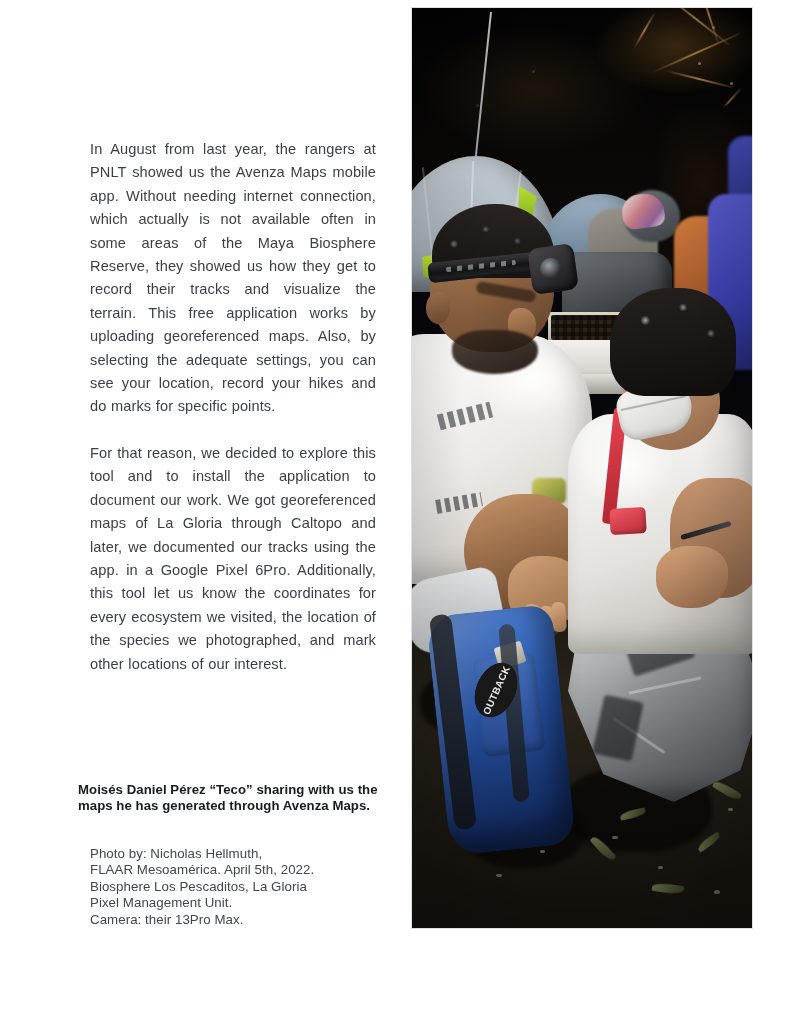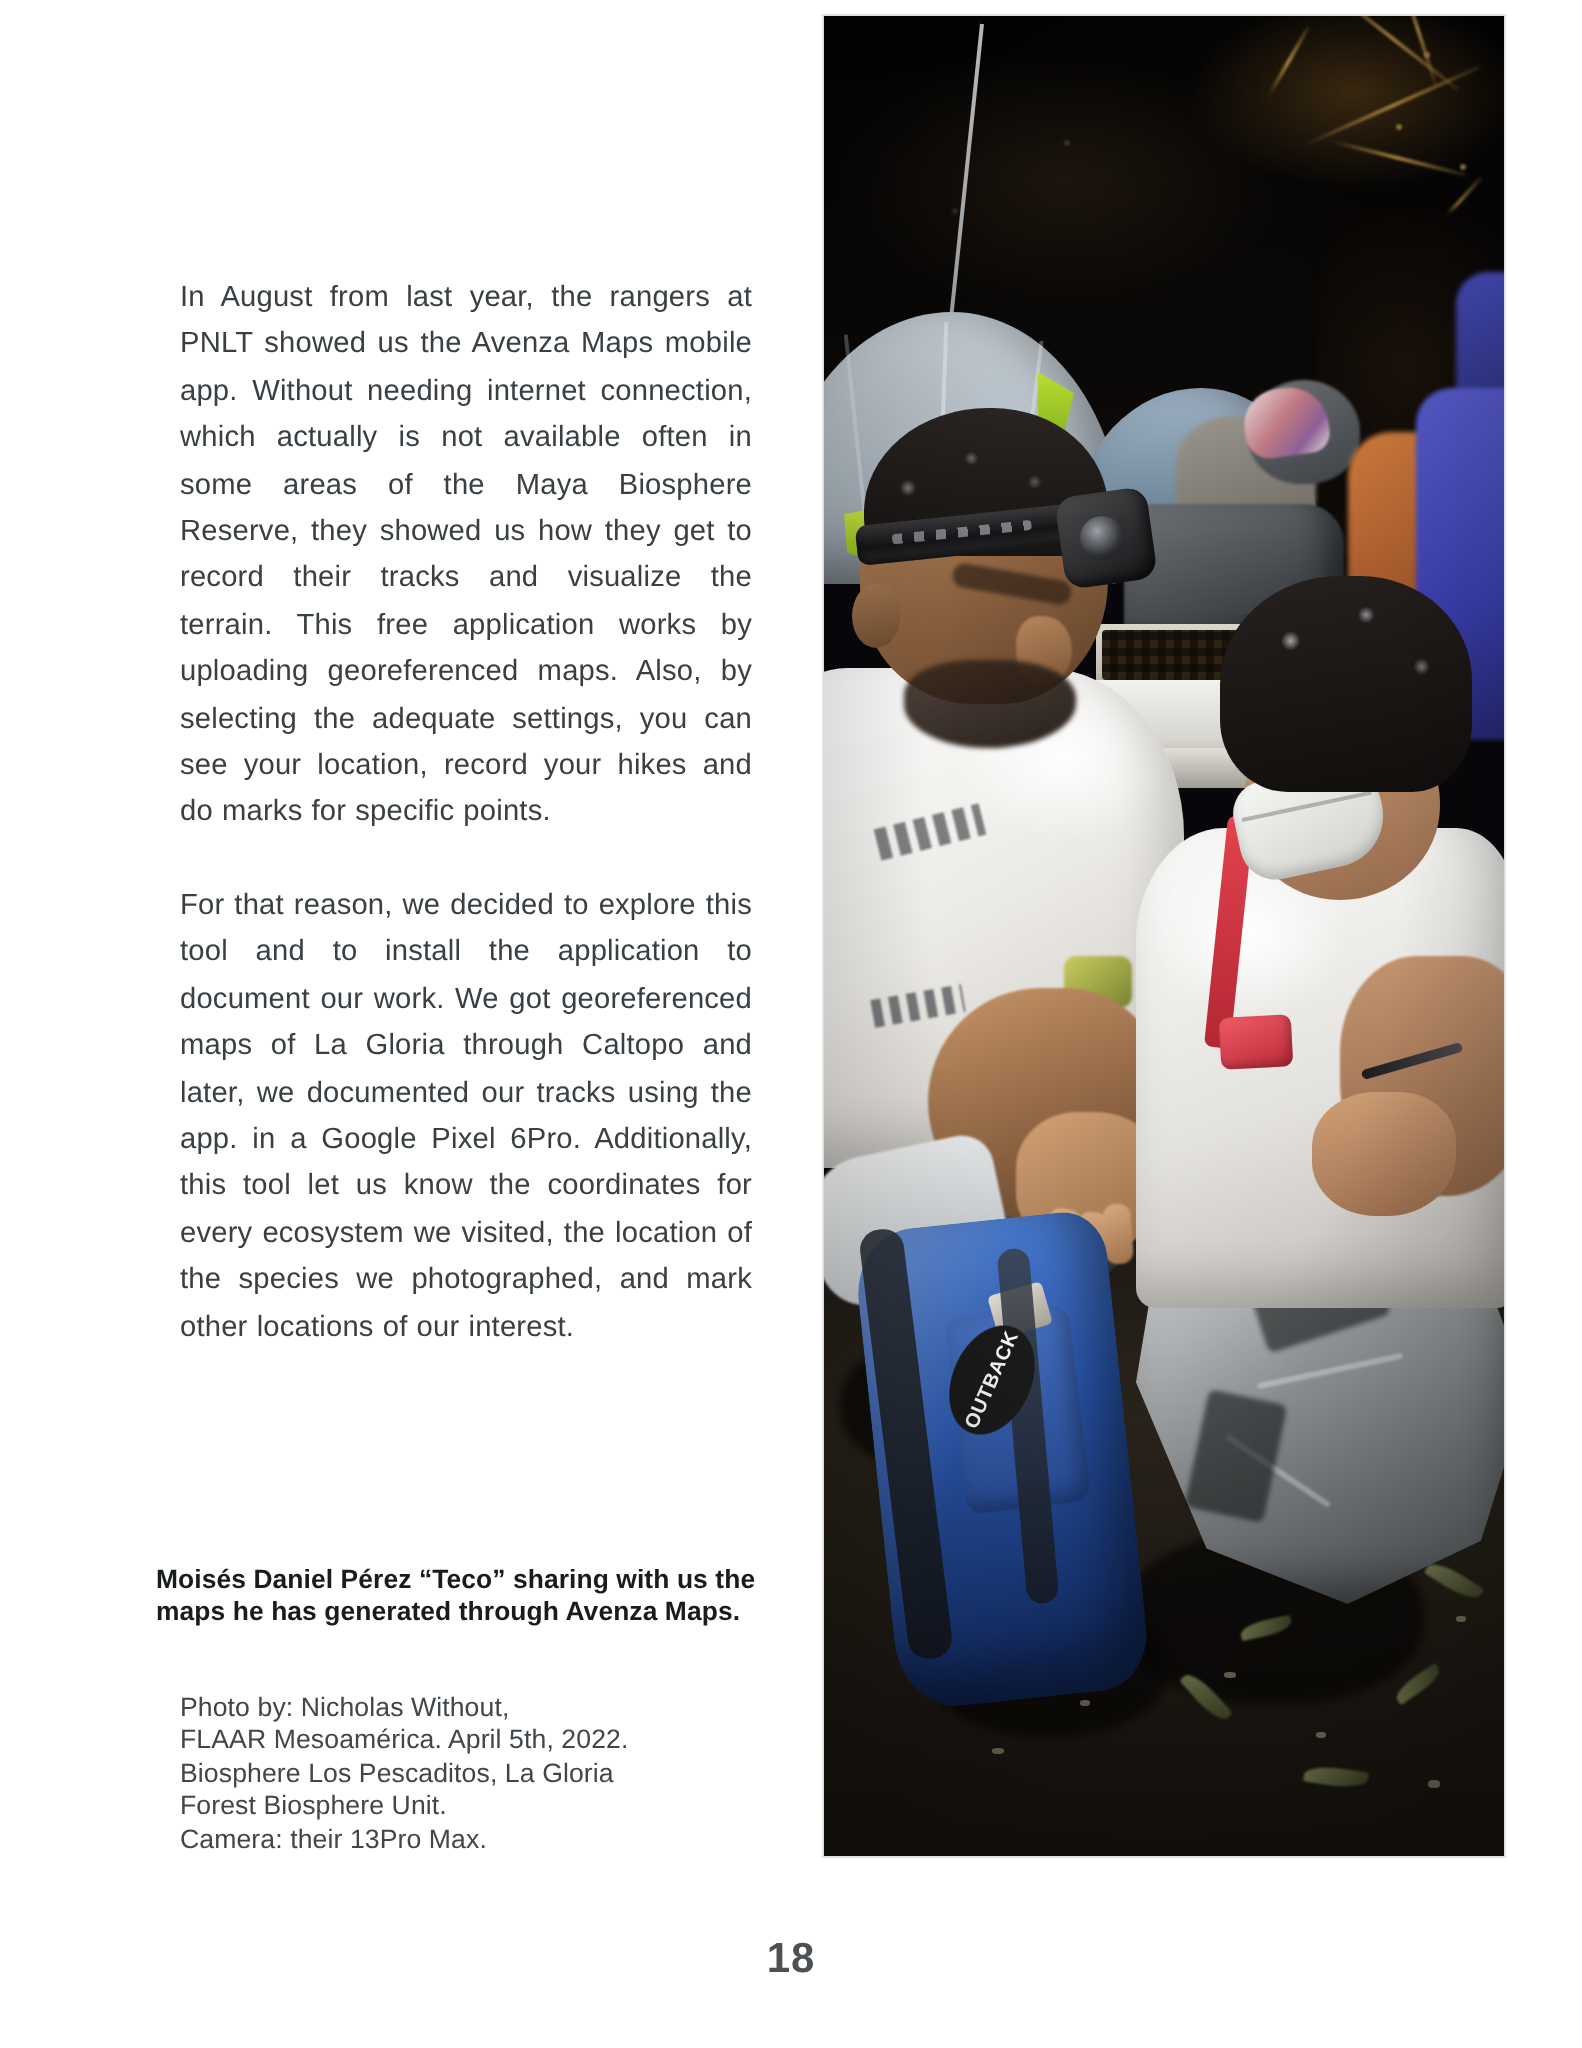--- a/index.html
+++ b/index.html
@@ -836,28 +836,27 @@
 <div class="page">
 
   <div class="text-column">
     <p class="body-para last-line-left">In August from last year, the rangers at PNLT showed us the Avenza Maps mobile app. Without needing internet connection, which actually is not available often in some areas of the Maya Biosphere Reserve, they showed us how they get to record their tracks and visualize the terrain. This free application works by uploading georeferenced maps. Also, by selecting the adequate settings, you can see your location, record your hikes and do marks for specific points.</p>
     <p class="body-para last-line-left">For that reason, we decided to explore this tool and to install the application to document our work. We got georeferenced maps of La Gloria through Caltopo and later, we documented our tracks using the app. in a Google Pixel 6Pro. Additionally, this tool let us know the coordinates for every ecosystem we visited, the location of the species we photographed, and mark other locations of our interest.</p>
   </div>
 
   <div class="caption-bold">Moisés Daniel Pérez “Teco” sharing with us the maps he has generated through Avenza Maps.</div>
 
   <div class="photo-credit">
-    <span class="credit-line">Photo by: Nicholas Without,</span>
+    <span class="credit-line">Photo by: Nicholas Hellmuth,</span>
     <span class="credit-line">FLAAR Mesoamérica. April 5th, 2022.</span>
     <span class="credit-line">Biosphere Los Pescaditos, La Gloria</span>
-    <span class="credit-line">Forest Biosphere Unit.</span>
+    <span class="credit-line">Pixel Management Unit.</span>
     <span class="credit-line">Camera: their 13Pro Max.</span>
   </div>
 
-  <div class="page-number">18</div>
 
   <div class="photo">
     <div class="photo-inner">
 
       <div class="night-sky"></div>
       <div class="branch b1"></div>
       <div class="branch b2"></div>
       <div class="branch b3"></div>
       <div class="branch b4"></div>
       <div class="branch b5"></div>

